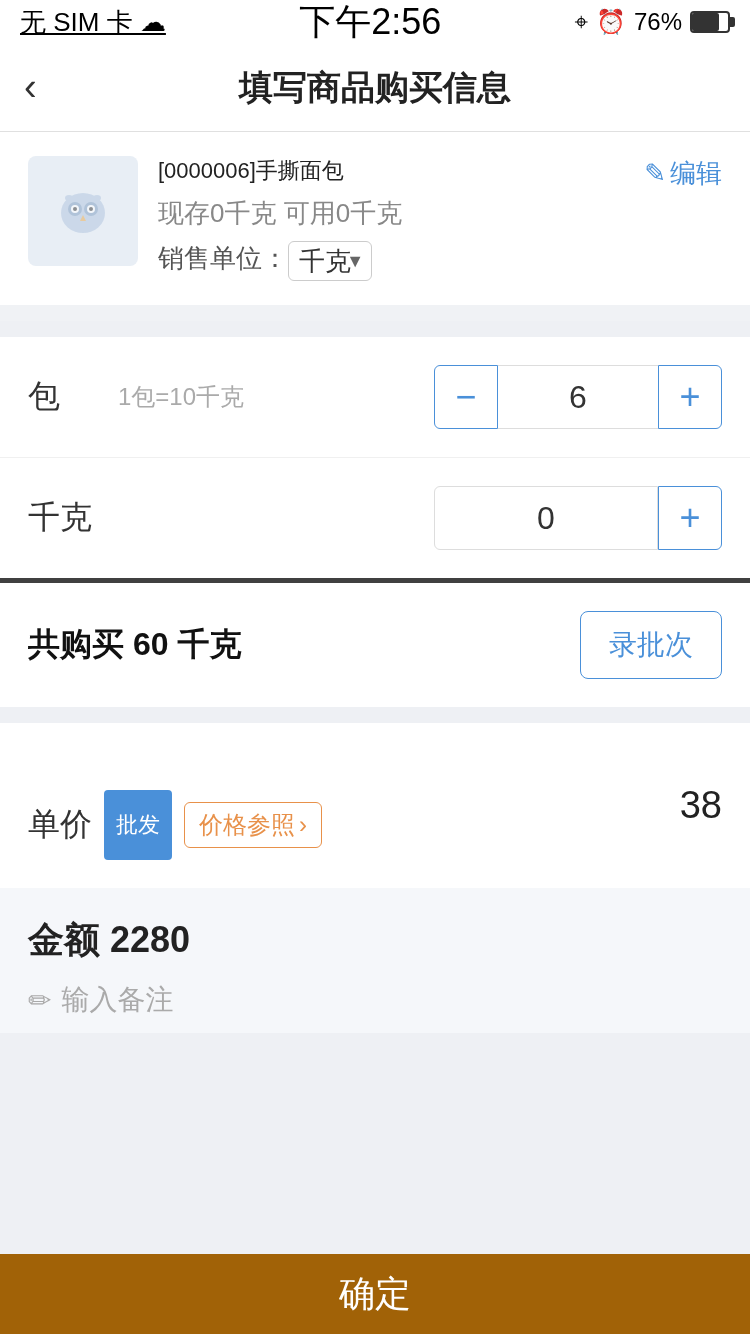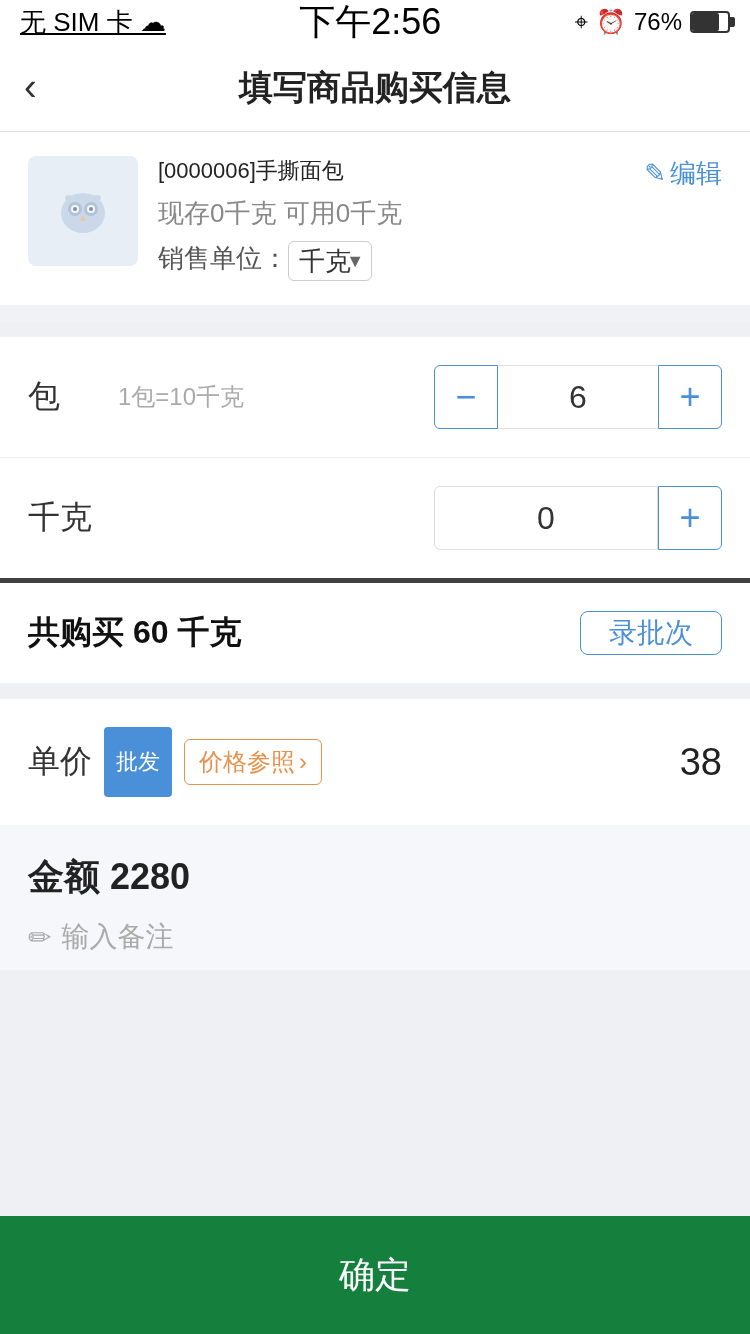--- a/index.html
+++ b/index.html
@@ -213,21 +213,21 @@
     }
     .total-text span {
       font-weight: 600;
       color: #111;
     }
     .batch-btn {
       border: 1.5px solid #4a90d9;
       color: #4a90d9;
       background: #fff;
       border-radius: 8px;
-      padding: 2px 28px;
+      padding: 14px 28px;
       font-size: 28px;
       cursor: pointer;
     }
 
     
     .divider {
       height: 16px;
       background: #eef0f4;
     }
 
@@ -236,20 +236,21 @@
       background: #fff;
       padding: 28px 28px;
       display: flex;
       align-items: center;
       justify-content: space-between;
     }
     .price-left {
       display: flex;
       align-items: center;
       gap: 12px;
+      margin-top: 39px;
     }
     .price-label {
       font-size: 32px;
       color: #333;
     }
     .price-type-badge {
       background: #4a90d9;
       color: #fff;
       font-size: 22px;
       padding: 20px 12px;
@@ -299,22 +300,22 @@
       font-size: 28px;
       color: #aaa;
     }
 
     
     .spacer { flex: 1; background: #eef0f4; }
 
     
     .confirm-btn {
       width: 100%;
-      height: 118px;
-      background: #15803d;
+      height: 80px;
+      background: #a16207;
       color: #fff;
       font-size: 36px;
       font-weight: 500;
       border: none;
       cursor: pointer;
       display: flex;
       align-items: center;
       justify-content: center;
       flex-shrink: 0;
     }

